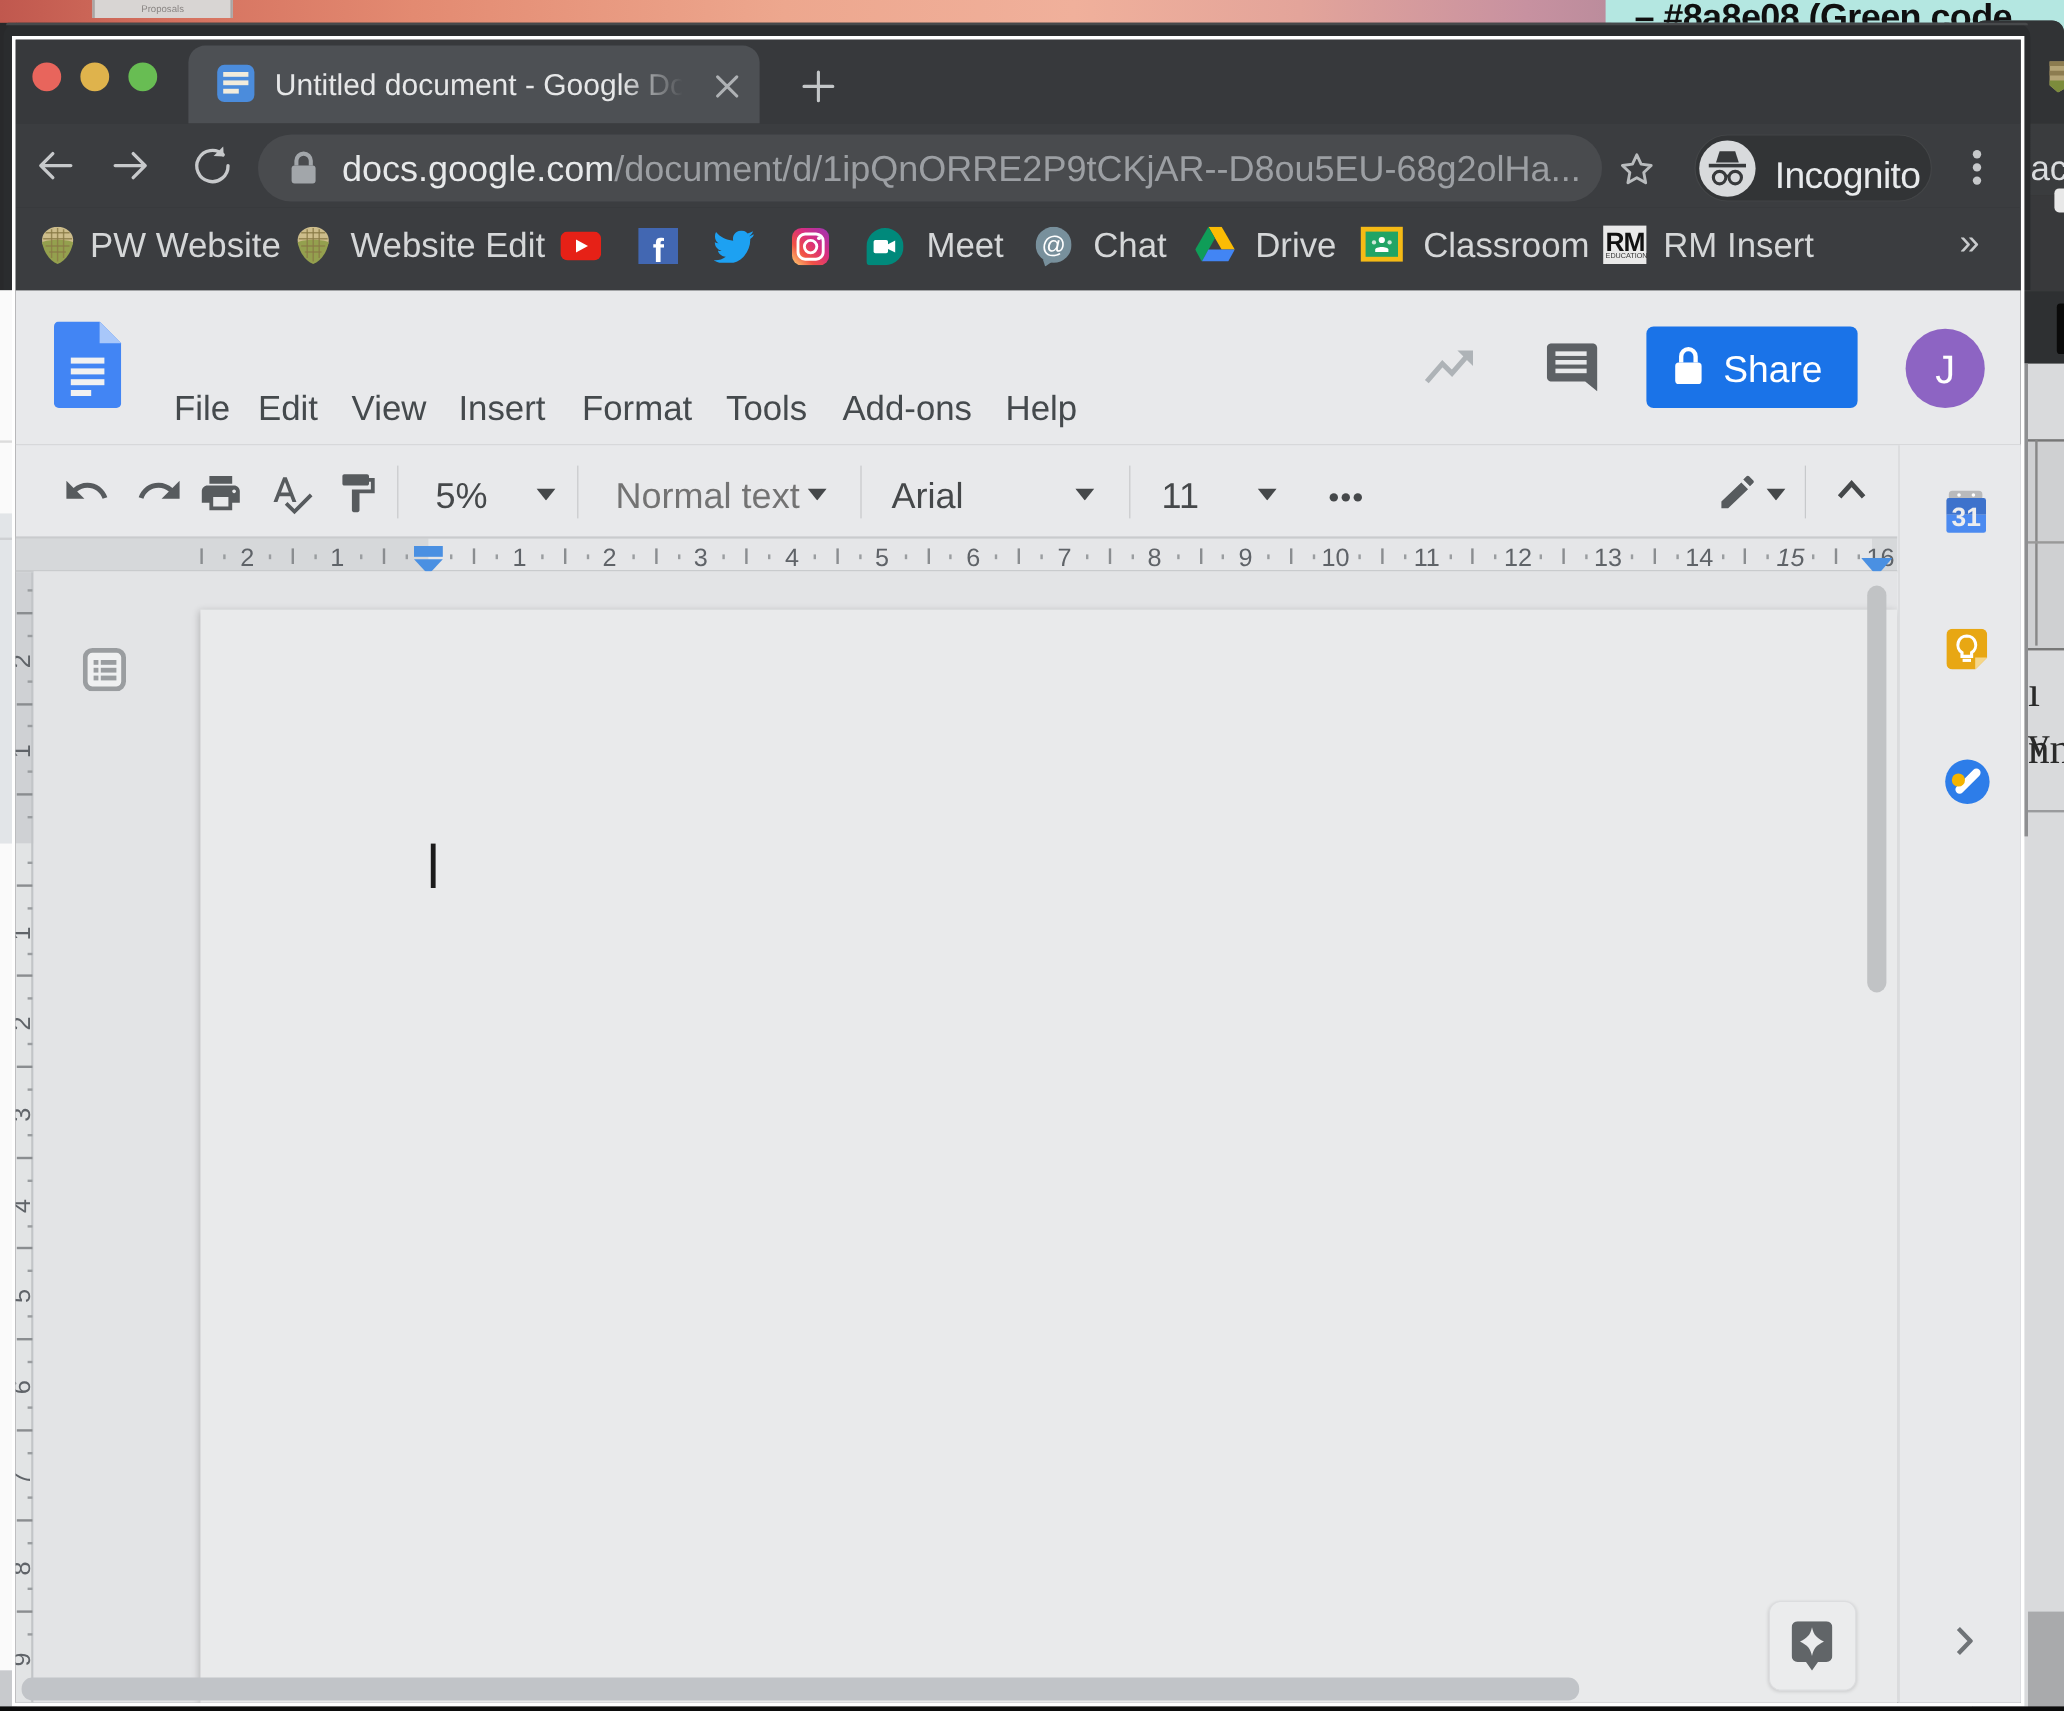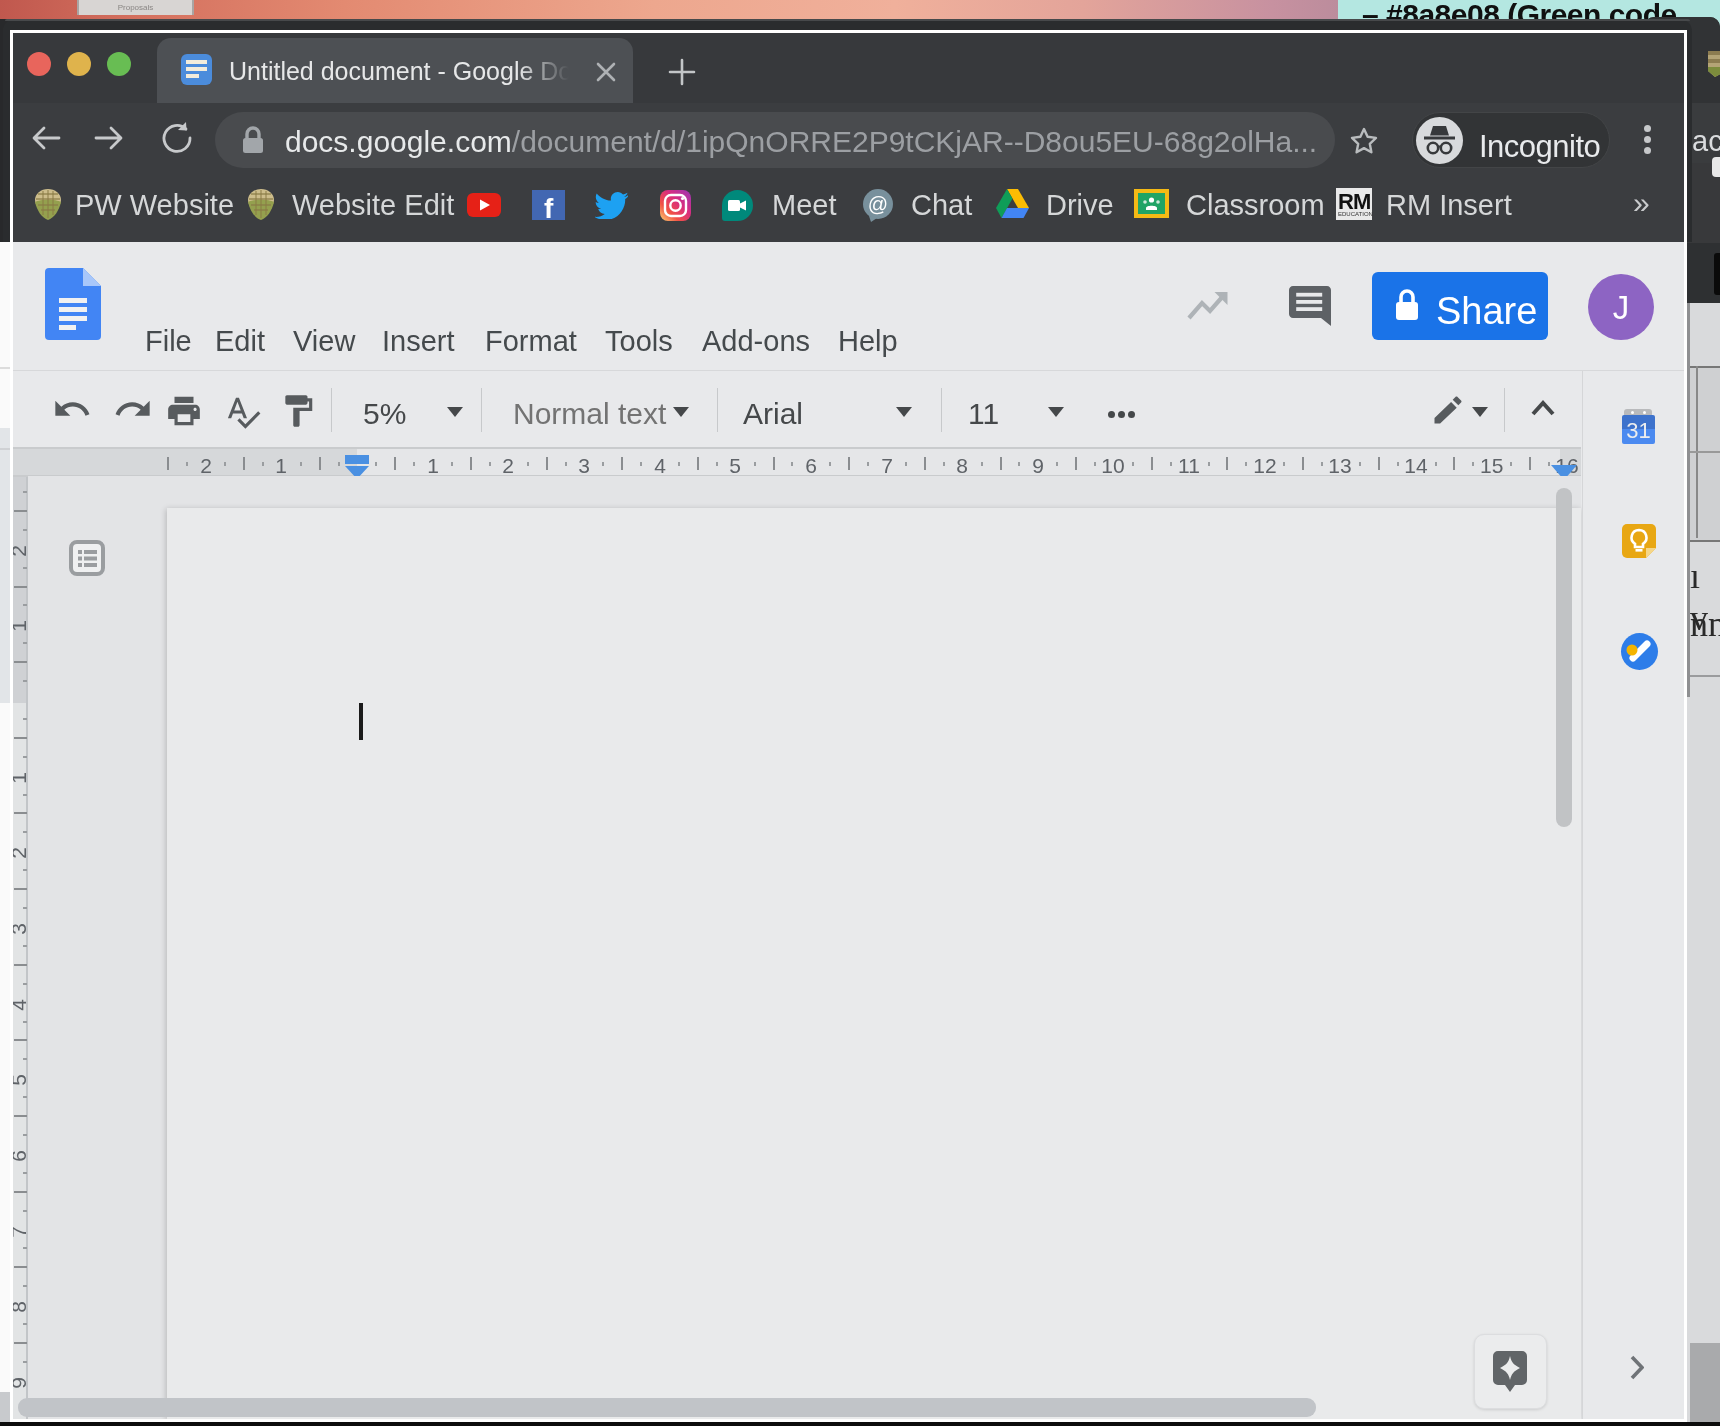--- a/index.html
+++ b/index.html
@@ -225,21 +225,21 @@
       <rect x="3.6" y="3.4" width="13" height="1.9" fill="#e8e9eb"></rect>
       <rect x="3.6" y="7.0" width="13" height="1.9" fill="#e8e9eb"></rect>
       <rect x="3.6" y="10.6" width="13" height="1.9" fill="#e8e9eb"></rect>
     </svg>
 
     <div class="abs" style="left:1359px;top:30px;width:176px;height:68px;background:#1a73e8;border-radius:6px;"></div>
     <svg class="abs" style="left:1381px;top:46px;" width="26" height="34" viewBox="0 0 26 34">
       <rect x="2" y="14" width="22" height="18" rx="3" fill="#fff"></rect>
       <path d="M7 14 v-5 a6 6 0 0 1 12 0 v5" stroke="#fff" stroke-width="3.6" fill="none"></path>
     </svg>
-    <div class="abs" style="left:1423px;top:48px;font-size:38px;color:#fff;">Share</div>
+    <div class="abs" style="left:1423px;top:48px;font-size:31px;color:#fff;">Share</div>
 
     <div class="abs" style="left:1575px;top:32px;width:66px;height:66px;border-radius:50%;background:#8d64c3;"></div>
     <div class="abs" style="left:1575px;top:47px;width:66px;text-align:center;font-size:33px;color:#fff;">J</div>
 
     <div class="abs" style="left:0;top:128px;width:1671px;height:1px;background:#d7d8da;"></div>
 
     <svg class="abs" style="left:39px;top:147px;" width="40" height="40" viewBox="0 0 24 24">
       <path d="M12.5 8c-2.65 0-5.05.99-6.9 2.6L2 7v9h9l-3.62-3.62c1.39-1.16 3.16-1.88 5.12-1.88 3.54 0 6.55 2.31 7.6 5.5l2.37-.78C21.08 11.03 17.15 8 12.5 8z" fill="#575b5e"></path>
     </svg>
     <svg class="abs" style="left:100px;top:147px;" width="40" height="40" viewBox="0 0 24 24">
@@ -358,21 +358,21 @@
   <div class="abs" style="left:1289px;top:215px;width:2px;height:13px;background:#8a8d90;"></div>
   <div class="abs" style="left:1308px;top:220px;width:2px;height:4px;background:#9a9da0;"></div>
   <div class="abs rn" style="left:1315px;top:212px;width:24px;text-align:center;">13</div>
   <div class="abs" style="left:1346px;top:220px;width:2px;height:4px;background:#9a9da0;"></div>
   <div class="abs" style="left:1365px;top:215px;width:2px;height:13px;background:#8a8d90;"></div>
   <div class="abs" style="left:1384px;top:220px;width:2px;height:4px;background:#9a9da0;"></div>
   <div class="abs rn" style="left:1391px;top:212px;width:24px;text-align:center;">14</div>
   <div class="abs" style="left:1422px;top:220px;width:2px;height:4px;background:#9a9da0;"></div>
   <div class="abs" style="left:1440px;top:215px;width:2px;height:13px;background:#8a8d90;"></div>
   <div class="abs" style="left:1459px;top:220px;width:2px;height:4px;background:#9a9da0;"></div>
-  <div class="abs rn" style="left:1467px;top:212px;width:24px;">15</div>
+  <div class="abs rn" style="left:1467px;top:212px;width:24px;text-align:center;font-style:italic;">15</div>
   <div class="abs" style="left:1497px;top:220px;width:2px;height:4px;background:#9a9da0;"></div>
   <div class="abs" style="left:1516px;top:215px;width:2px;height:13px;background:#8a8d90;"></div>
   <div class="abs" style="left:1535px;top:220px;width:2px;height:4px;background:#9a9da0;"></div>
   <div class="abs rn" style="left:1542px;top:212px;width:24px;text-align:center;">16</div>
     </div>
     <div id="rulerv" style="position:absolute;left:0;top:0;font-size:21px;color:#5f6368;">
       <div class="abs" style="left:10px;top:249px;width:4px;height:2px;background:#9a9da0;"></div>
   <div class="abs" style="left:1px;top:268px;width:13px;height:2px;background:#8a8d90;"></div>
   <div class="abs" style="left:10px;top:287px;width:4px;height:2px;background:#9a9da0;"></div>
   <div class="abs rn" style="left:-6px;top:297px;width:24px;text-align:center;transform:rotate(-90deg);">2</div>
@@ -452,21 +452,21 @@
     <div class="abs" style="left:5px;top:1156px;width:1298px;height:19px;background:#c1c4c8;border-radius:9px;"></div>
 
     <div class="abs" style="left:1569px;top:129px;width:102px;height:1048px;background:#e8e9eb;border-left:1px solid #d5d6d8;"></div>
     <div id="panelicons">
 
       <div class="abs" style="left:1611px;top:167px;width:28px;height:8px;background:#b9babc;border-radius:3px;"></div>
       <div class="abs" style="left:1618px;top:169px;width:3px;height:3px;background:#fff;border-radius:50%;"></div>
       <div class="abs" style="left:1630px;top:169px;width:3px;height:3px;background:#fff;border-radius:50%;"></div>
       <div class="abs" style="left:1609px;top:173px;width:33px;height:14px;background:#3d72cc;border-radius:2px 2px 0 0;"></div>
       <div class="abs" style="left:1609px;top:187px;width:33px;height:15px;background:#4b8af0;border-radius:0 0 2px 2px;"></div>
-      <div class="abs" style="left:1609px;top:176px;width:33px;text-align:center;font-size:22px;color:#ecedee;">31</div>
+      <div class="abs" style="left:1609px;top:176px;width:33px;text-align:center;font-size:22px;color:#ecedee;font-weight:bold;">31</div>
 
       <svg class="abs" style="left:1609px;top:282px;" width="34" height="34" viewBox="0 0 34 34">
         <path d="M5 0 H29 a5 5 0 0 1 5 5 V24 L24 34 H5 a5 5 0 0 1 -5 -5 V5 a5 5 0 0 1 5 -5 Z" fill="#e8a713"></path>
         <path d="M34 24 L24 34 V24 Z" fill="#f5d688"></path>
         <path d="M17 6 a7.5 7.5 0 0 1 4 13.8 V23 h-8 v-3.2 A7.5 7.5 0 0 1 17 6 Z" fill="none" stroke="#fff" stroke-width="2.6"></path>
         <rect x="13.5" y="25" width="7" height="2.6" fill="#fff"></rect>
       </svg>
 
       <div class="abs" style="left:1608px;top:391px;width:37px;height:37px;border-radius:50%;background:#2d7de9;"></div>
       <svg class="abs" style="left:1608px;top:391px;" width="37" height="37" viewBox="0 0 37 37">

